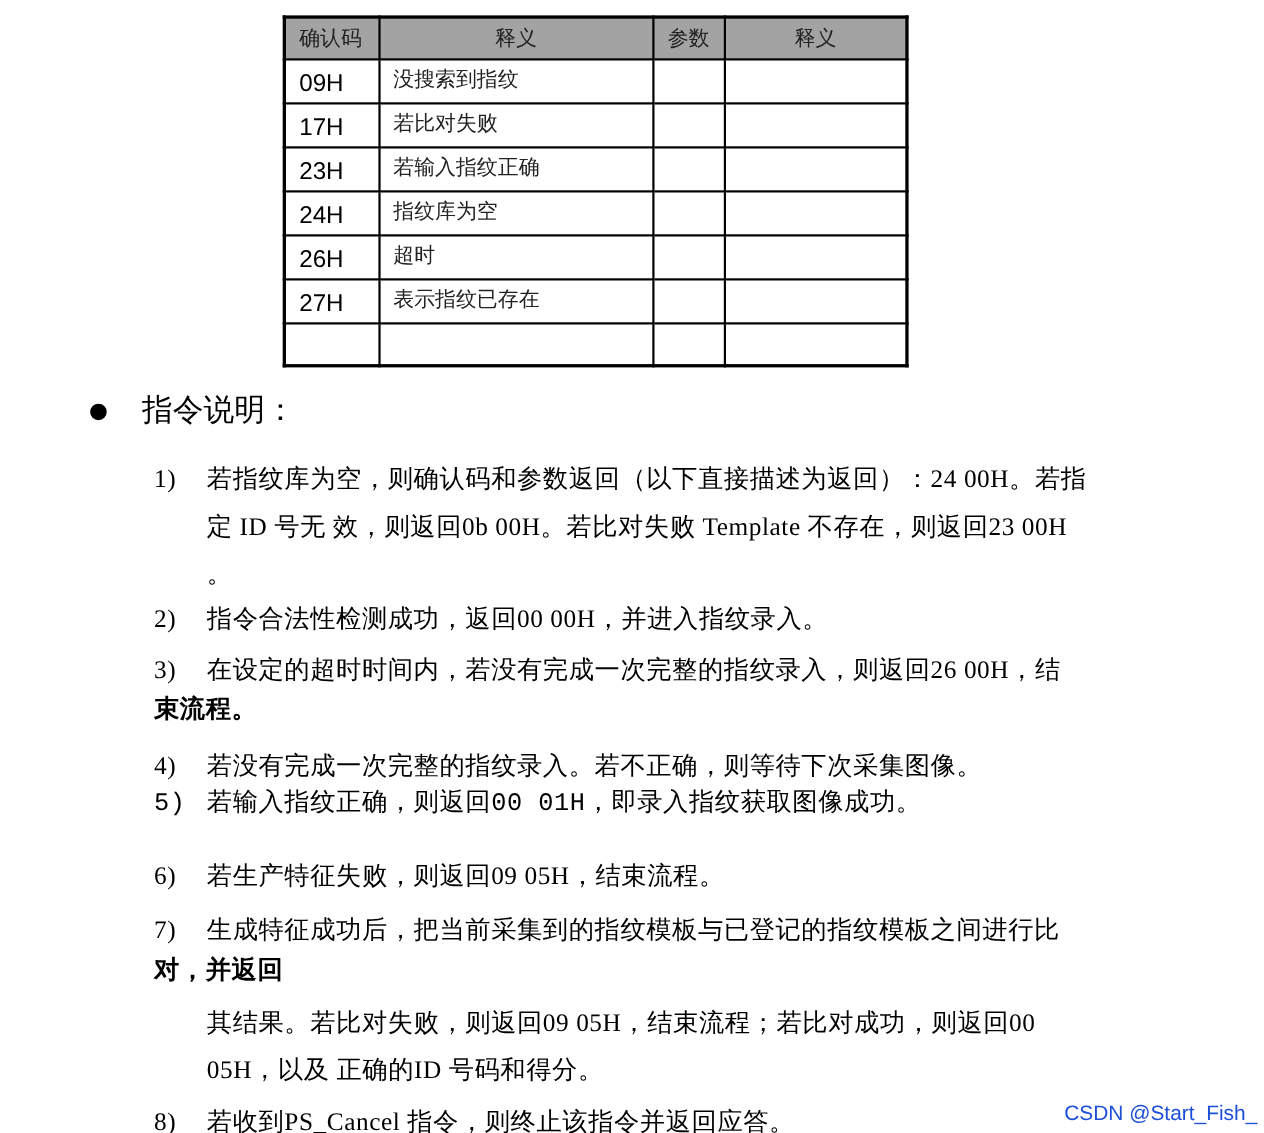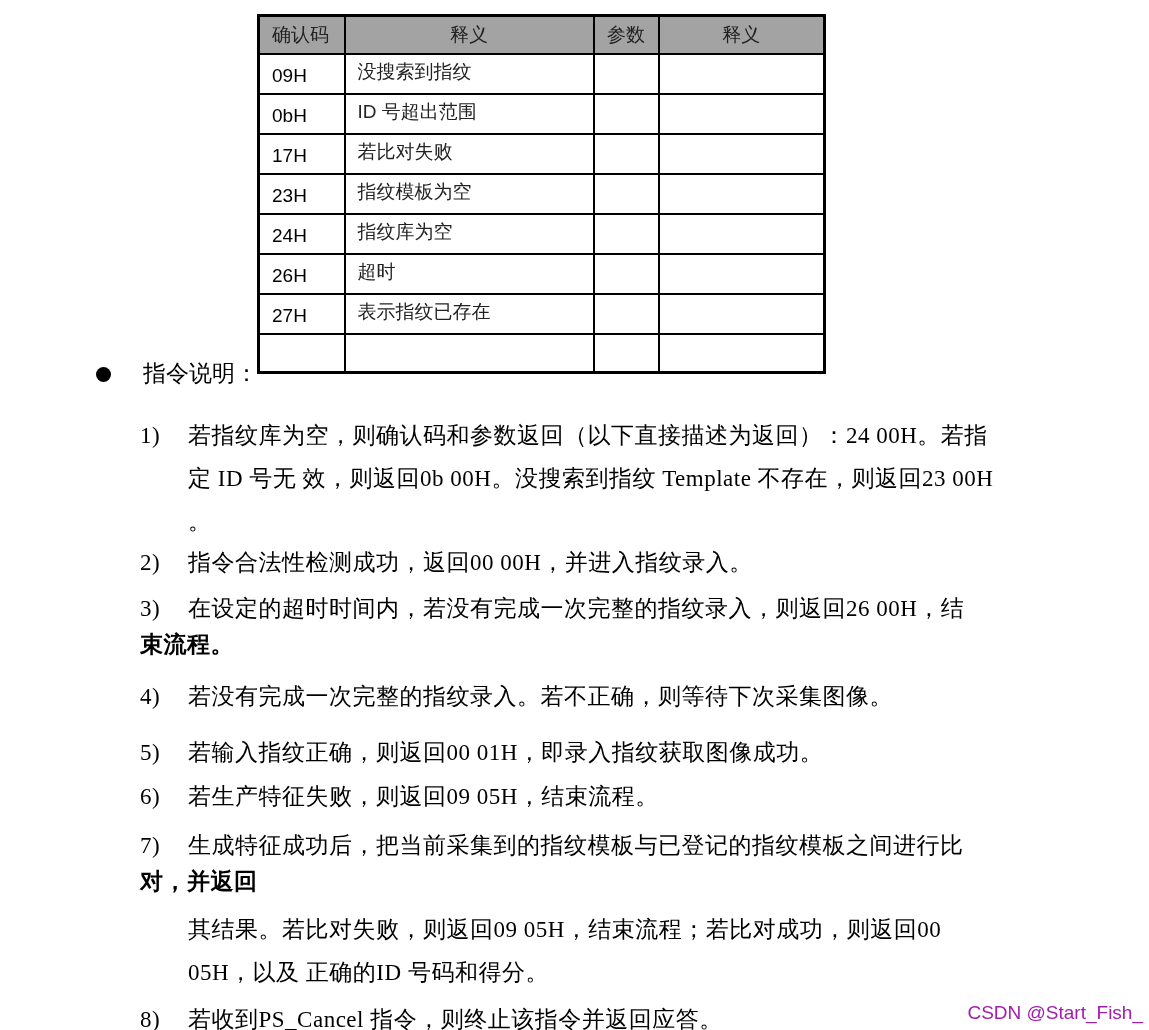--- a/index.html
+++ b/index.html
@@ -34,40 +34,40 @@
       font-weight: normal;
       vertical-align: middle;
       white-space: nowrap;
     }
     .code-table th {
       background: #a3a3a3;
       height: 36px;
       color: #222;
     }
     .code-table th.center { text-align: center; padding: 0; margin-left: 29px; }
-    .code-table td.code { font-size: 19px; padding-top: 4px; margin-top: 48px; }
+    .code-table td.code { font-size: 22px; padding-top: 4px; margin-top: 48px; }
     .code-table td.desc { color: #222; padding-bottom: 4px; }
     .code-table tr.blank td { height: 36px; }
     col.c1 { width: 86px; }
     col.c2 { width: 249px; }
     col.c3 { width: 65px; }
     col.c4 { width: 166px; }
 
     
     .section {
       position: absolute;
       left: 0;
       top: 0;
       width: 1149px;
     }
     .bullet-line {
       position: absolute;
-      left: 96px;
+      left: 82px;
       top: 358px;
-      font-size: 23px;
+      font-size: 28px;
       line-height: 32px;
       display: flex;
       align-items: center;
     }
     .bullet-dot {
       width: 15px;
       height: 15px;
       border-radius: 50%;
       background: #000;
       margin-right: 32px;
@@ -91,21 +91,21 @@
     .item .cont-flush {
       display: block;
       font-weight: bold;
     }
     .watermark {
       position: absolute;
       right: 6px;
       bottom: 6px;
       font-family: "Liberation Sans", "DejaVu Sans", sans-serif;
       font-size: 19px;
-      color: #a21caf;
+      color: #1d4ed8;
       text-align: right;
     }
   </style>
 </head>
 <body>
 
 <table class="code-table">
   <colgroup>
       <col class="c1">
       <col class="c2">
@@ -121,34 +121,28 @@
     </tr>
   </thead>
   <tbody>
     <tr>
       <td class="code">09H</td>
       <td class="desc">没搜索到指纹</td>
       <td></td>
       <td></td>
     </tr>
     <tr>
-      <td class="code">0bH</td>
-      <td class="desc">ID 号超出范围</td>
-      <td></td>
-      <td></td>
-    </tr>
-    <tr>
       <td class="code">17H</td>
       <td class="desc">若比对失败</td>
       <td></td>
       <td></td>
     </tr>
     <tr>
       <td class="code">23H</td>
-      <td class="desc">指纹模板为空</td>
+      <td class="desc">若输入指纹正确</td>
       <td></td>
       <td></td>
     </tr>
     <tr>
       <td class="code">24H</td>
       <td class="desc">指纹库为空</td>
       <td></td>
       <td></td>
     </tr>
     <tr>
@@ -173,38 +167,38 @@
 </table>
 
 <div class="section">
   <div class="bullet-line">
     <span class="bullet-dot"></span>
     <span>指令说明：</span>
   </div>
 
   <div class="item" style="top:414px;">
     <div><span class="num">1)</span><span>若指纹库为空，则确认码和参数返回（以下直接描述为返回）：24 00H。若指</span></div>
-    <span class="cont">定 ID 号无 效，则返回0b 00H。没搜索到指纹 Template  不存在，则返回23 00H</span>
+    <span class="cont">定 ID 号无 效，则返回0b 00H。若比对失败 Template  不存在，则返回23 00H</span>
     <span class="cont">。</span>
   </div>
 
   <div class="item" style="top:541px;">
     <div><span class="num">2)</span><span>指令合法性检测成功，返回00 00H，并进入指纹录入。</span></div>
   </div>
 
   <div class="item" style="top:591px; line-height:36px;">
     <div><span class="num">3)</span><span>在设定的超时时间内，若没有完成一次完整的指纹录入，则返回26 00H，结</span></div>
     <span class="cont-flush">束流程。</span>
   </div>
 
   <div class="item" style="top:675px;">
     <div><span class="num">4)</span><span>若没有完成一次完整的指纹录入。若不正确，则等待下次采集图像。</span></div>
   </div>
 
-  <div class="item" style="top:731px;">
+  <div class="item" style="top:709px;font-family:Liberation Mono, monospace;">
     <div><span class="num">5)</span><span>若输入指纹正确，则返回00 01H，即录入指纹获取图像成功。</span></div>
   </div>
 
   <div class="item" style="top:775px;">
     <div><span class="num">6)</span><span>若生产特征失败，则返回09 05H，结束流程。</span></div>
   </div>
 
   <div class="item" style="top:828px; line-height:36px;">
     <div><span class="num">7)</span><span>生成特征成功后，把当前采集到的指纹模板与已登记的指纹模板之间进行比</span></div>
     <span class="cont-flush">对，并返回</span>

